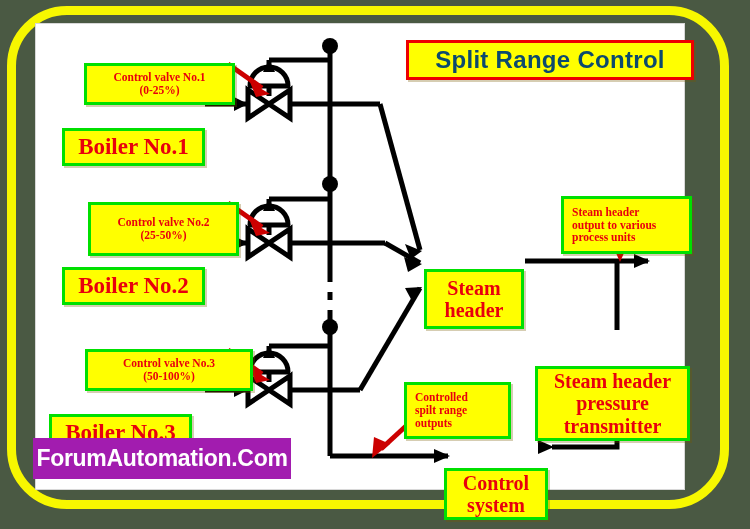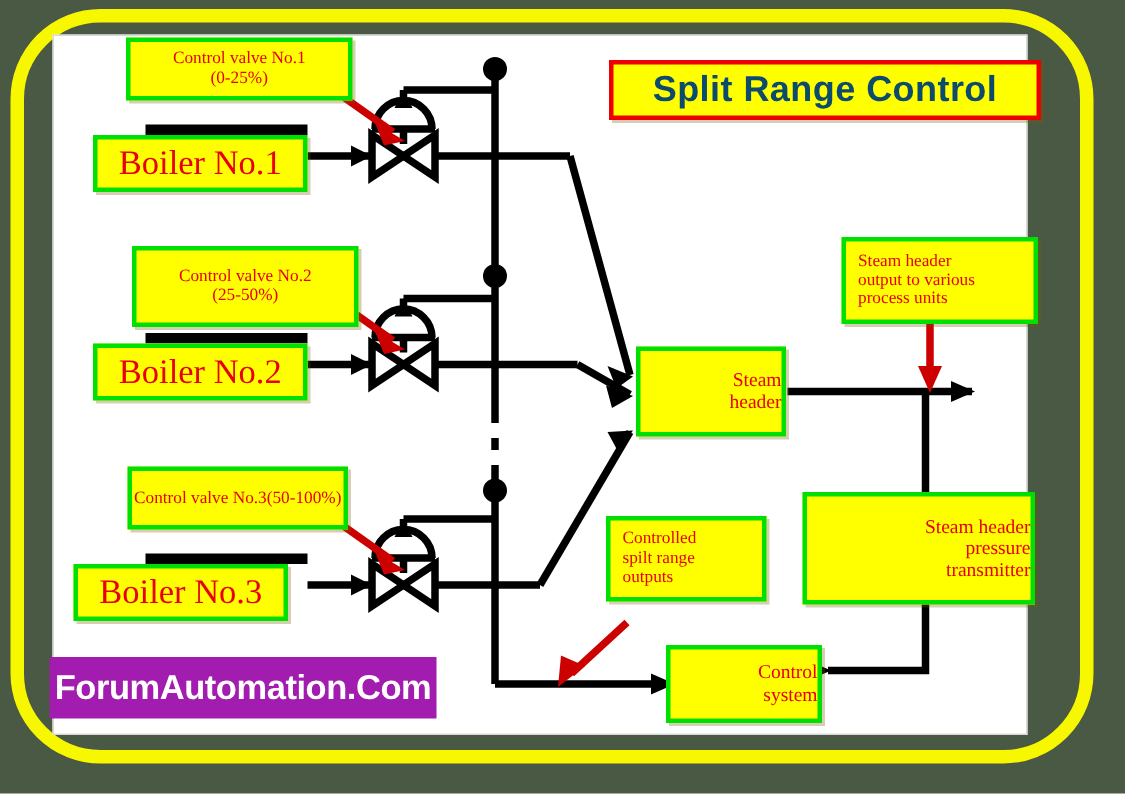--- a/index.html
+++ b/index.html
@@ -27,30 +27,31 @@
     border:1px solid #d8d8d8;
     box-sizing:border-box;
   }
 
   
   .box{
     position:absolute;
     background:#ffff00;
     border:3px solid #00e000;
     color:#e8000d;
-    font-weight:normal;
+    font-weight:bold;
     display:flex;align-items:center;justify-content:center;
     text-align:center;
     box-sizing:border-box;
     line-height:1.12;
     box-shadow:2px 2px 0 rgba(120,90,0,.30);
+    margin-top:38px;
   }
   .box.small{font-size:11.5px;}
   .box.big{font-size:23px;}
-  .box.mid{font-size:13px;align-items:flex-end;}
+  .box.mid{font-size:20px;}
 
   
   .title-box{
     position:absolute;
     background:#ffff00;
     border:3px solid #ee0000;
     color:#0c4a6e;
     font-family:"Liberation Sans",sans-serif;
     font-weight:bold;
     font-size:24px;
@@ -200,21 +201,21 @@
   <div class="box small" style="left:84px;top:25px;width:151px;height:42px;flex-direction:column;">
     <span>Control valve No.1</span>
     <span>(0-25%)</span>
   </div>
 
   <div class="box small" style="left:88px;top:164px;width:151px;height:54px;flex-direction:column;">
     <span>Control valve No.2</span>
     <span>(25-50%)</span>
   </div>
 
-  <div class="box small" style="left:85px;top:311px;width:147px;height:42px;flex-direction:row;">
+  <div class="box small" style="left:85px;top:311px;width:168px;height:42px;flex-direction:column;">
     <span>Control valve No.3</span>
     <span>(50-100%)</span>
   </div>
 
   <div class="box big" style="left:62px;top:90px;width:143px;height:38px;">Boiler No.1</div>
   <div class="box big" style="left:62px;top:229px;width:143px;height:38px;">Boiler No.2</div>
   <div class="box big" style="left:49px;top:376px;width:143px;height:38px;">Boiler No.3</div>
 
   <div class="box mid" style="left:424px;top:231px;width:100px;height:60px;flex-direction:column;">
     <span>Steam</span>

